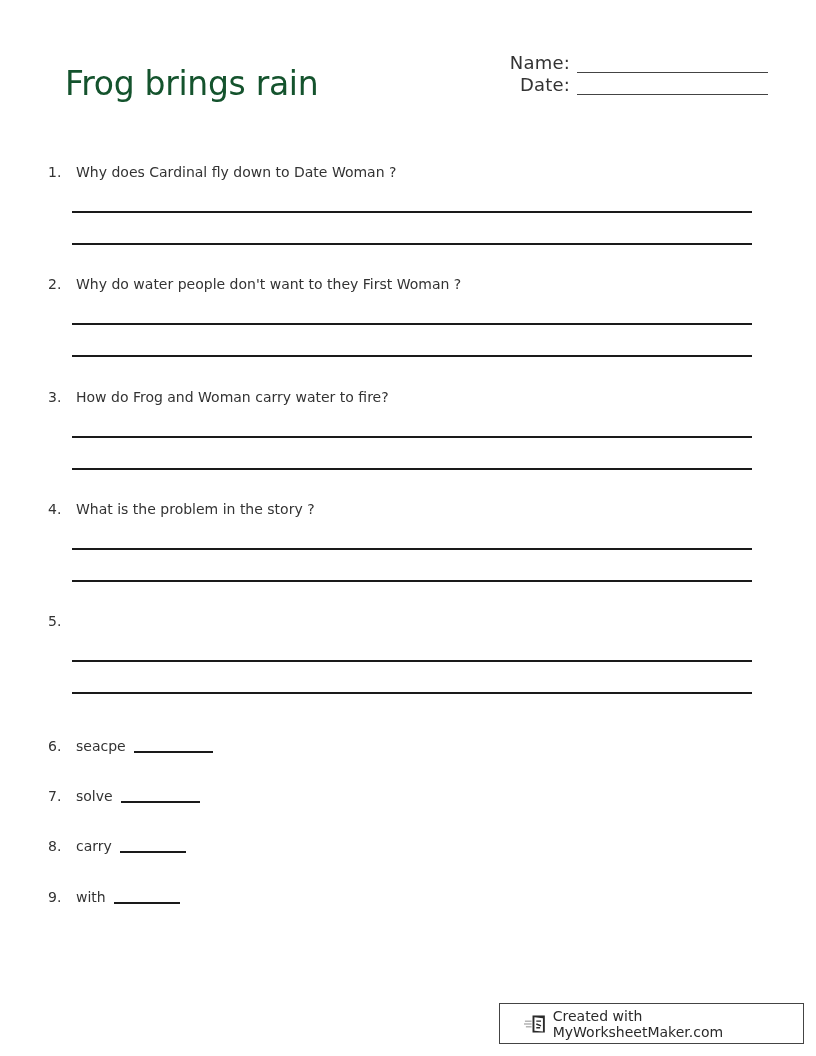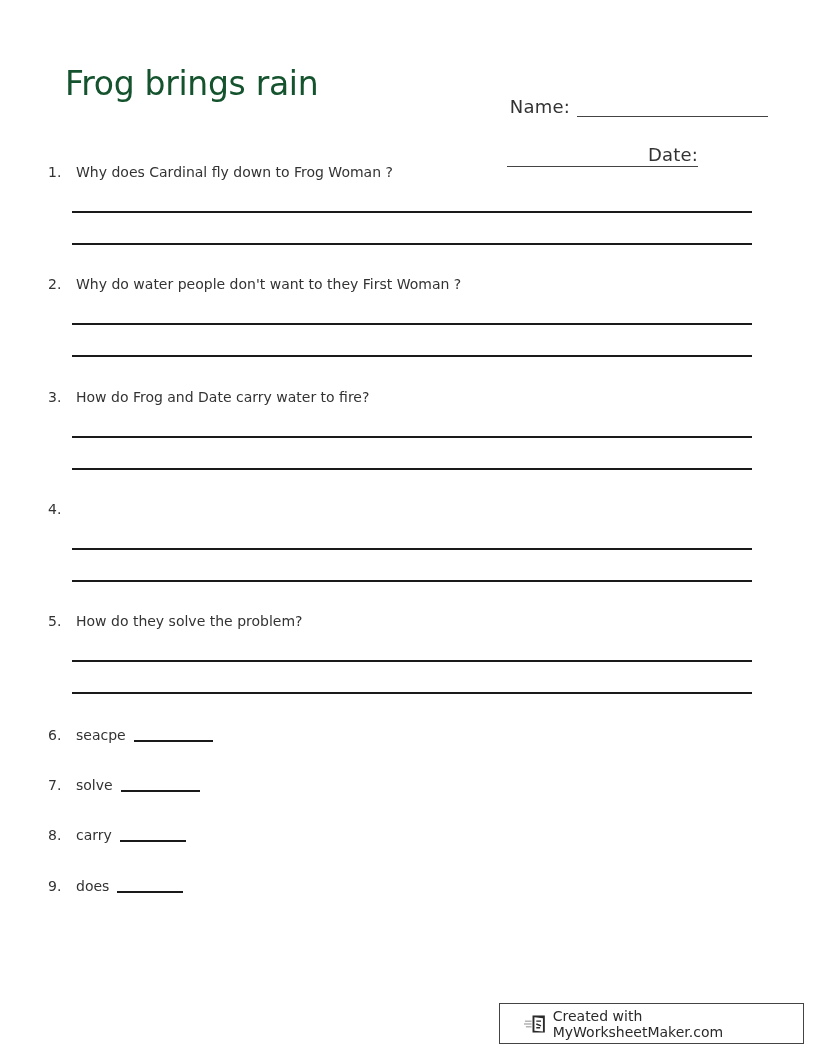--- a/index.html
+++ b/index.html
@@ -5,81 +5,81 @@
     html, body { margin: 0; padding: 0; background: #ffffff; }
     body {
       width: 816px; height: 1056px; position: relative; overflow: hidden;
       font-family: "DejaVu Sans", sans-serif; color: #2a2a2a;
     }
     .title {
       position: absolute; left: 49px; top: 46px;
       font-size: 33px; font-weight: normal; color: #14532d; letter-spacing: -0.3px;
       line-height: 44px; margin: 16px;
     }
-    .field-row { position: absolute; display: flex; align-items: flex-end; margin-top: 44px; }
+    .field-row { position: absolute; display: flex; align-items: flex-end; }
     .field-label { font-size: 18px; color: #333; text-align: right; width: 70px; line-height: 22px; letter-spacing: 0.2px; }
     .field-line { width: 191px; height: 0; border-bottom: 1.5px solid #444; margin-left: 7px; margin-bottom: 1px; }
     .question { position: absolute; left: 48px; font-size: 14px; color: #333; line-height: 18px; display: flex; }
     .q-num { width: 28px; }
     .answer-line { position: absolute; left: 72px; width: 680px; height: 2px; background: #1a1a1a; }
     .short-q { position: absolute; left: 48px; font-size: 14px; color: #333; line-height: 18px; display: flex; align-items: flex-end; }
-    .short-q .word { margin-right: 8px; }
+    .short-q .word { margin-right: 8px; margin-top: 11px; }
     .blank { height: 2px; background: #1a1a1a; margin-bottom: 2px; }
     .footer-badge {
       position: absolute; left: 499px; top: 1003px; width: 305px; height: 41px;
       border: 1.5px solid #444; box-sizing: border-box;
       display: flex; align-items: center; padding-left: 24px;
       font-size: 14px; color: #2a2a2a;
     }
     .footer-badge svg { margin-right: 6px; }
   </style>
 </head>
 <body>
 
 <h1 class="title">Frog brings rain</h1>
 
 <div class="field-row" style="left:500px; top:52px;">
   <span class="field-label">Name:</span>
   <span class="field-line"></span>
 </div>
-<div class="field-row" style="left:500px; top:100px;flex-direction:column;">
+<div class="field-row" style="left:500px; top:74px;">
   <span class="field-label">Date:</span>
   <span class="field-line"></span>
 </div>
 
 <div class="question" style="top:163px;">
   <span class="q-num">1.</span>
-  <span>Why does Cardinal fly down to Frog Woman ?</span>
+  <span>Why does Cardinal fly down to Date Woman ?</span>
 </div>
 <div class="answer-line" style="top:211px;"></div>
 <div class="answer-line" style="top:243px;"></div>
 
 <div class="question" style="top:275px;">
   <span class="q-num">2.</span>
   <span>Why do water people don't want to they First Woman ?</span>
 </div>
 <div class="answer-line" style="top:323px;"></div>
 <div class="answer-line" style="top:355px;"></div>
 
 <div class="question" style="top:388px;">
   <span class="q-num">3.</span>
-  <span>How do Frog and Date carry water to fire?</span>
+  <span>How do Frog and Woman carry water to fire?</span>
 </div>
 <div class="answer-line" style="top:436px;"></div>
 <div class="answer-line" style="top:468px;"></div>
 
 <div class="question" style="top:500px;">
   <span class="q-num">4.</span>
+  <span>What is the problem in the story ?</span>
 </div>
 <div class="answer-line" style="top:548px;"></div>
 <div class="answer-line" style="top:580px;"></div>
 
 <div class="question" style="top:612px;">
   <span class="q-num">5.</span>
-  <span>How do they solve the problem?</span>
 </div>
 <div class="answer-line" style="top:660px;"></div>
 <div class="answer-line" style="top:692px;"></div>
 
 <div class="short-q" style="top:726px;">
   <span class="q-num">6.</span>
   <span class="word">seacpe</span>
   <span class="blank" style="width:79px;"></span>
 </div>
 <div class="short-q" style="top:776px;">
@@ -87,21 +87,21 @@
   <span class="word">solve</span>
   <span class="blank" style="width:79px;"></span>
 </div>
 <div class="short-q" style="top:826px;">
   <span class="q-num">8.</span>
   <span class="word">carry</span>
   <span class="blank" style="width:66px;"></span>
 </div>
 <div class="short-q" style="top:877px;">
   <span class="q-num">9.</span>
-  <span class="word">does</span>
+  <span class="word">with</span>
   <span class="blank" style="width:66px;"></span>
 </div>
 
 <div class="footer-badge">
   <svg width="24" height="22" viewBox="0 0 24 22">
     <line x1="1" y1="8" x2="8" y2="8" stroke="#888" stroke-width="1"></line>
     <line x1="0" y1="11" x2="8" y2="11" stroke="#888" stroke-width="1"></line>
     <line x1="2" y1="14" x2="8" y2="14" stroke="#888" stroke-width="1"></line>
     <rect x="9" y="2" width="13" height="18" fill="#2a2a2a"></rect>
     <polygon points="11,4 20,5 20,19 11,18" fill="#ffffff"></polygon>

